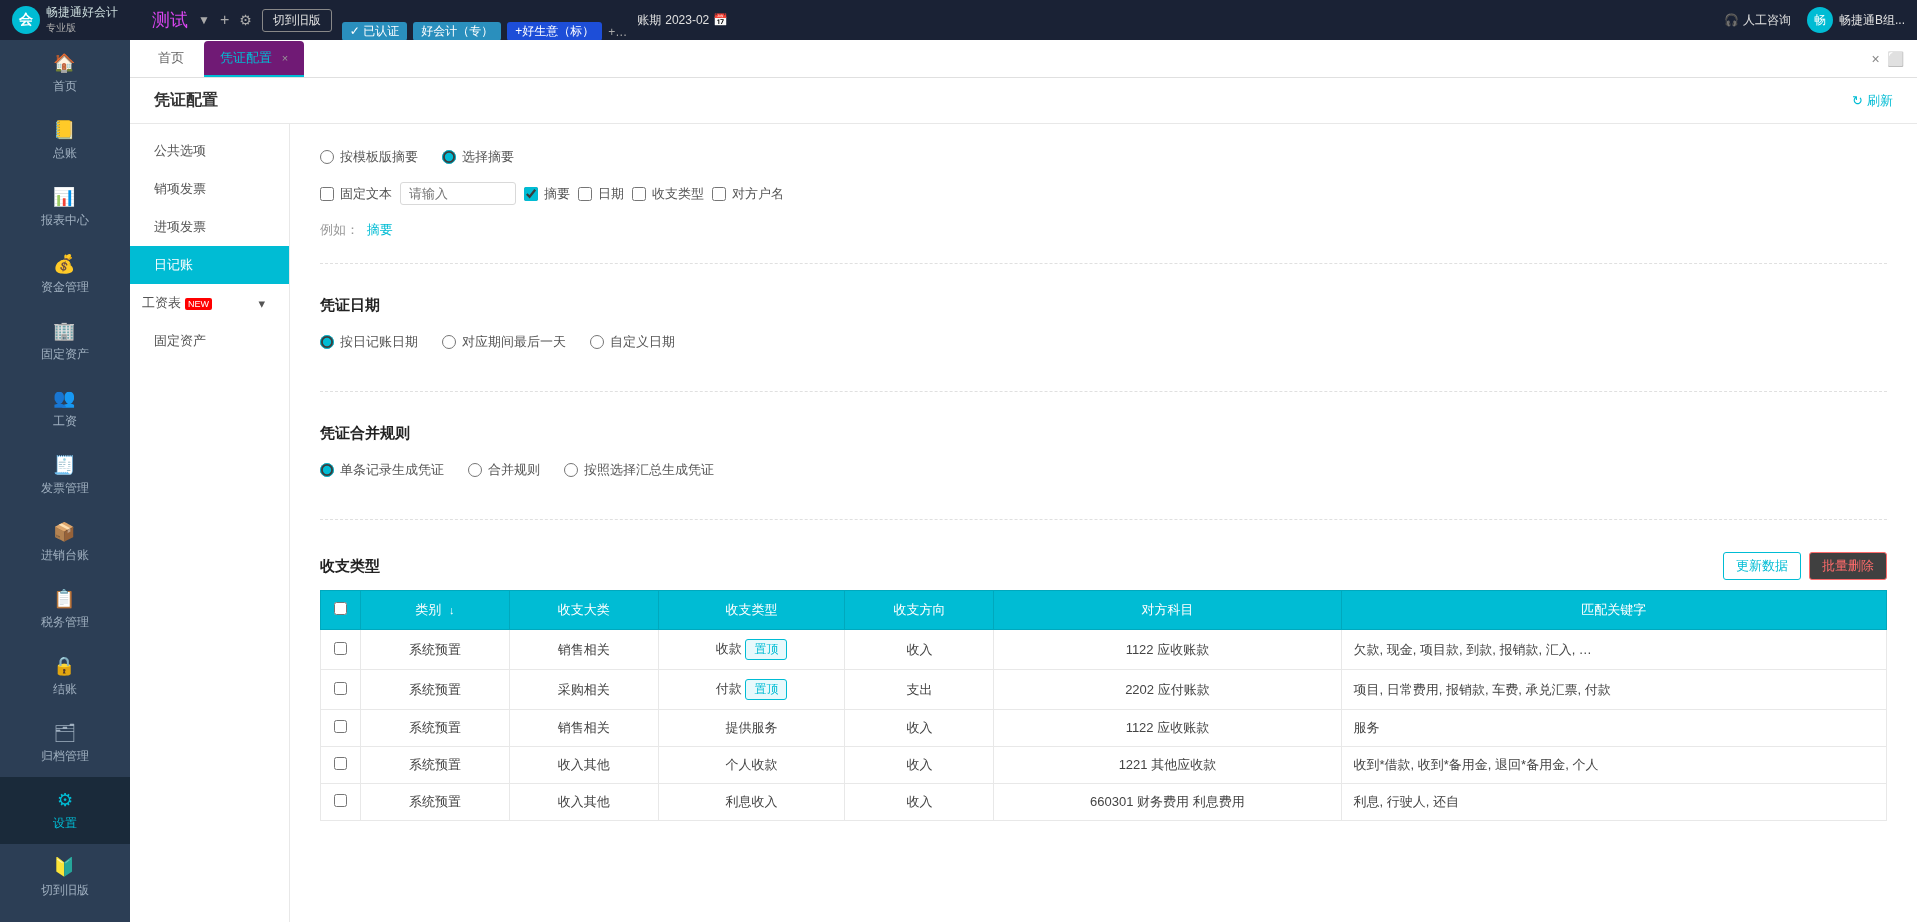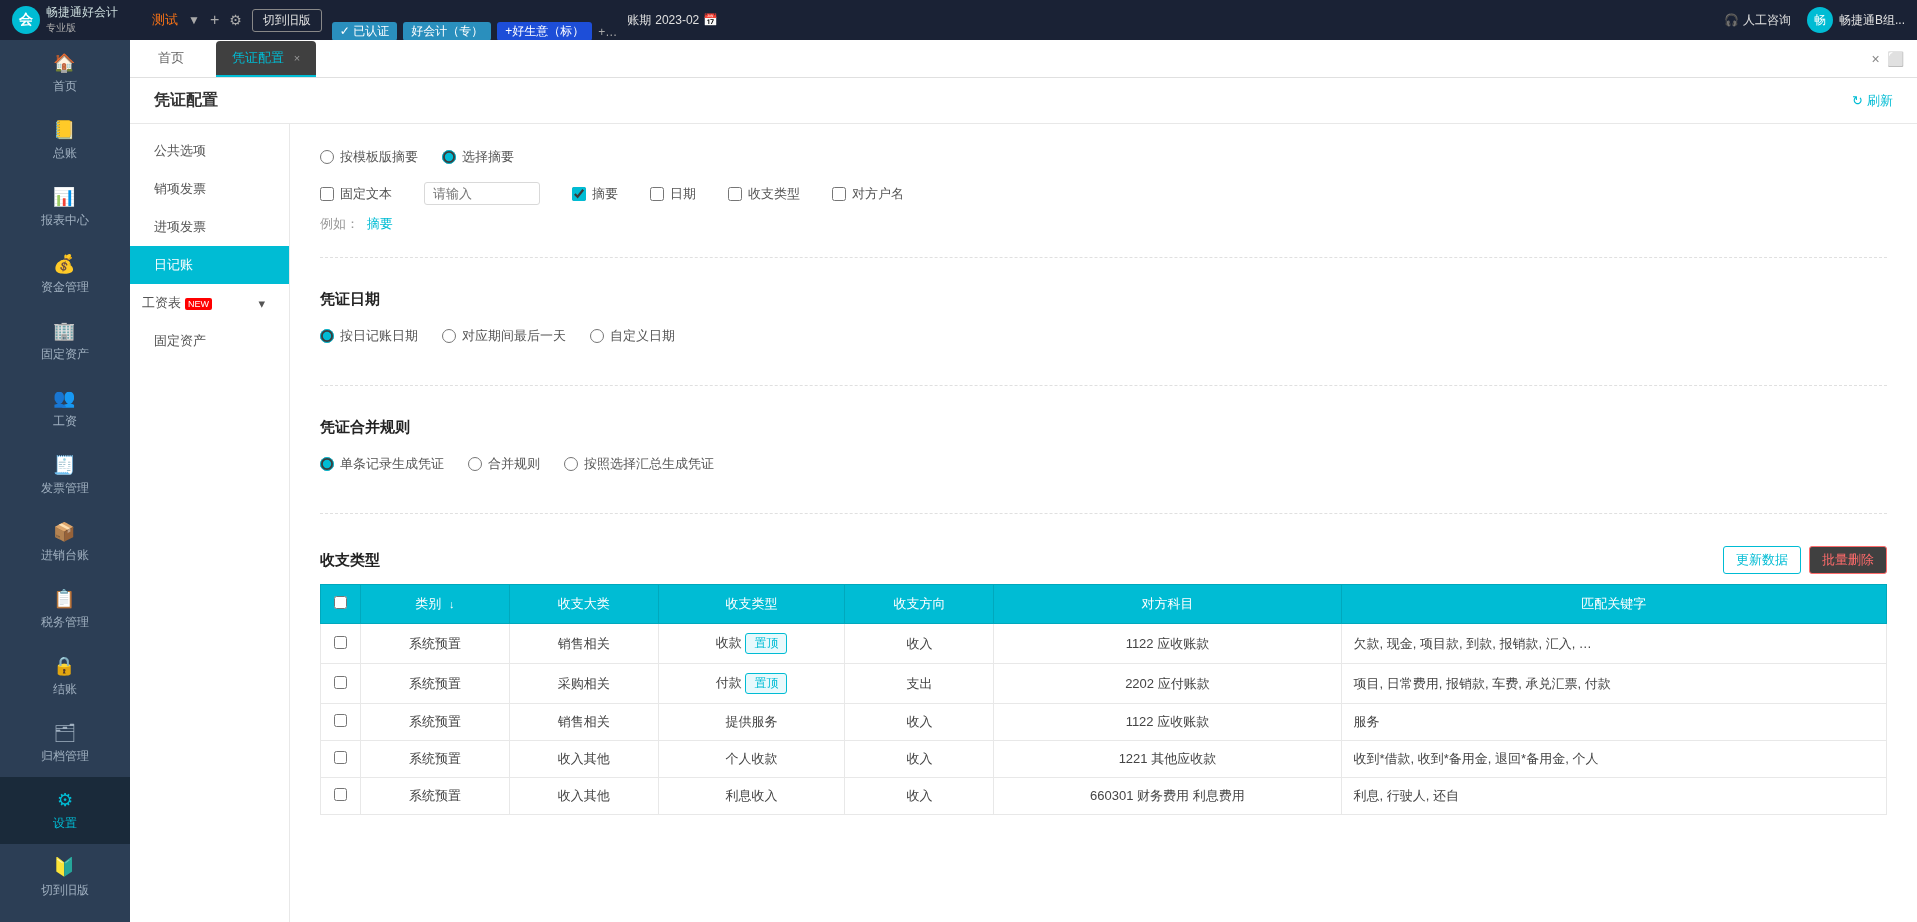--- a/index.html
+++ b/index.html
@@ -30,21 +30,21 @@
     }
     .logo-text { font-size: 12px; color: #cdd; line-height: 1.3; }
     .logo-sub { font-size: 10px; color: #aaa; }
     .header-middle {
       flex: 1;
       display: flex;
       align-items: center;
       gap: 10px;
       padding-left: 10px;
     }
-    .header-company { color: #f97316; font-size: 13px; }
+    .header-company { color: #d946ef; font-size: 18px; }
     .header-arrow { color: #aaa; font-size: 12px; cursor: pointer; }
     .header-plus { color: #aaa; font-size: 16px; cursor: pointer; }
     .header-gear { color: #aaa; font-size: 14px; cursor: pointer; }
     .header-btn {
       border: 1px solid #888;
       background: transparent;
       color: #e0e0e0;
       padding: 2px 10px;
       border-radius: 3px;
       cursor: pointer;
@@ -112,23 +112,22 @@
     .tab {
       padding: 8px 16px;
       font-size: 13px;
       cursor: pointer;
       color: #666;
       border-bottom: 2px solid transparent;
     }
     .tab.active {
       color: #00bcd4;
       border-bottom: 2px solid #00bcd4;
-      background: #404040;
+      background: #701a75;
       border-radius: 4px 4px 0 0;
-      margin-left: 12px;
     }
     .tab-close { margin-left: 6px; color: #999; font-size: 11px; cursor: pointer; }
     .tab-bar-actions { margin-left: auto; display: flex; gap: 8px; align-items: center; }
     .tab-action-btn { background: none; border: none; color: #888; cursor: pointer; font-size: 14px; }
 
     
     .page-wrapper {
       flex: 1;
       display: flex;
       flex-direction: column;
@@ -220,23 +219,23 @@
     }
     .radio-input {
       accent-color: #00bcd4;
       width: 14px; height: 14px;
     }
 
     
     .checkbox-row {
       display: flex;
       align-items: center;
-      gap: 32px;
+      gap: 8px;
       flex-wrap: wrap;
-      margin-bottom: 10px;
+      margin-bottom: 16px;
     }
     .checkbox-label {
       display: flex;
       align-items: center;
       gap: 6px;
       font-size: 13px;
       cursor: pointer;
       color: #555;
     }
     .checkbox-input {

